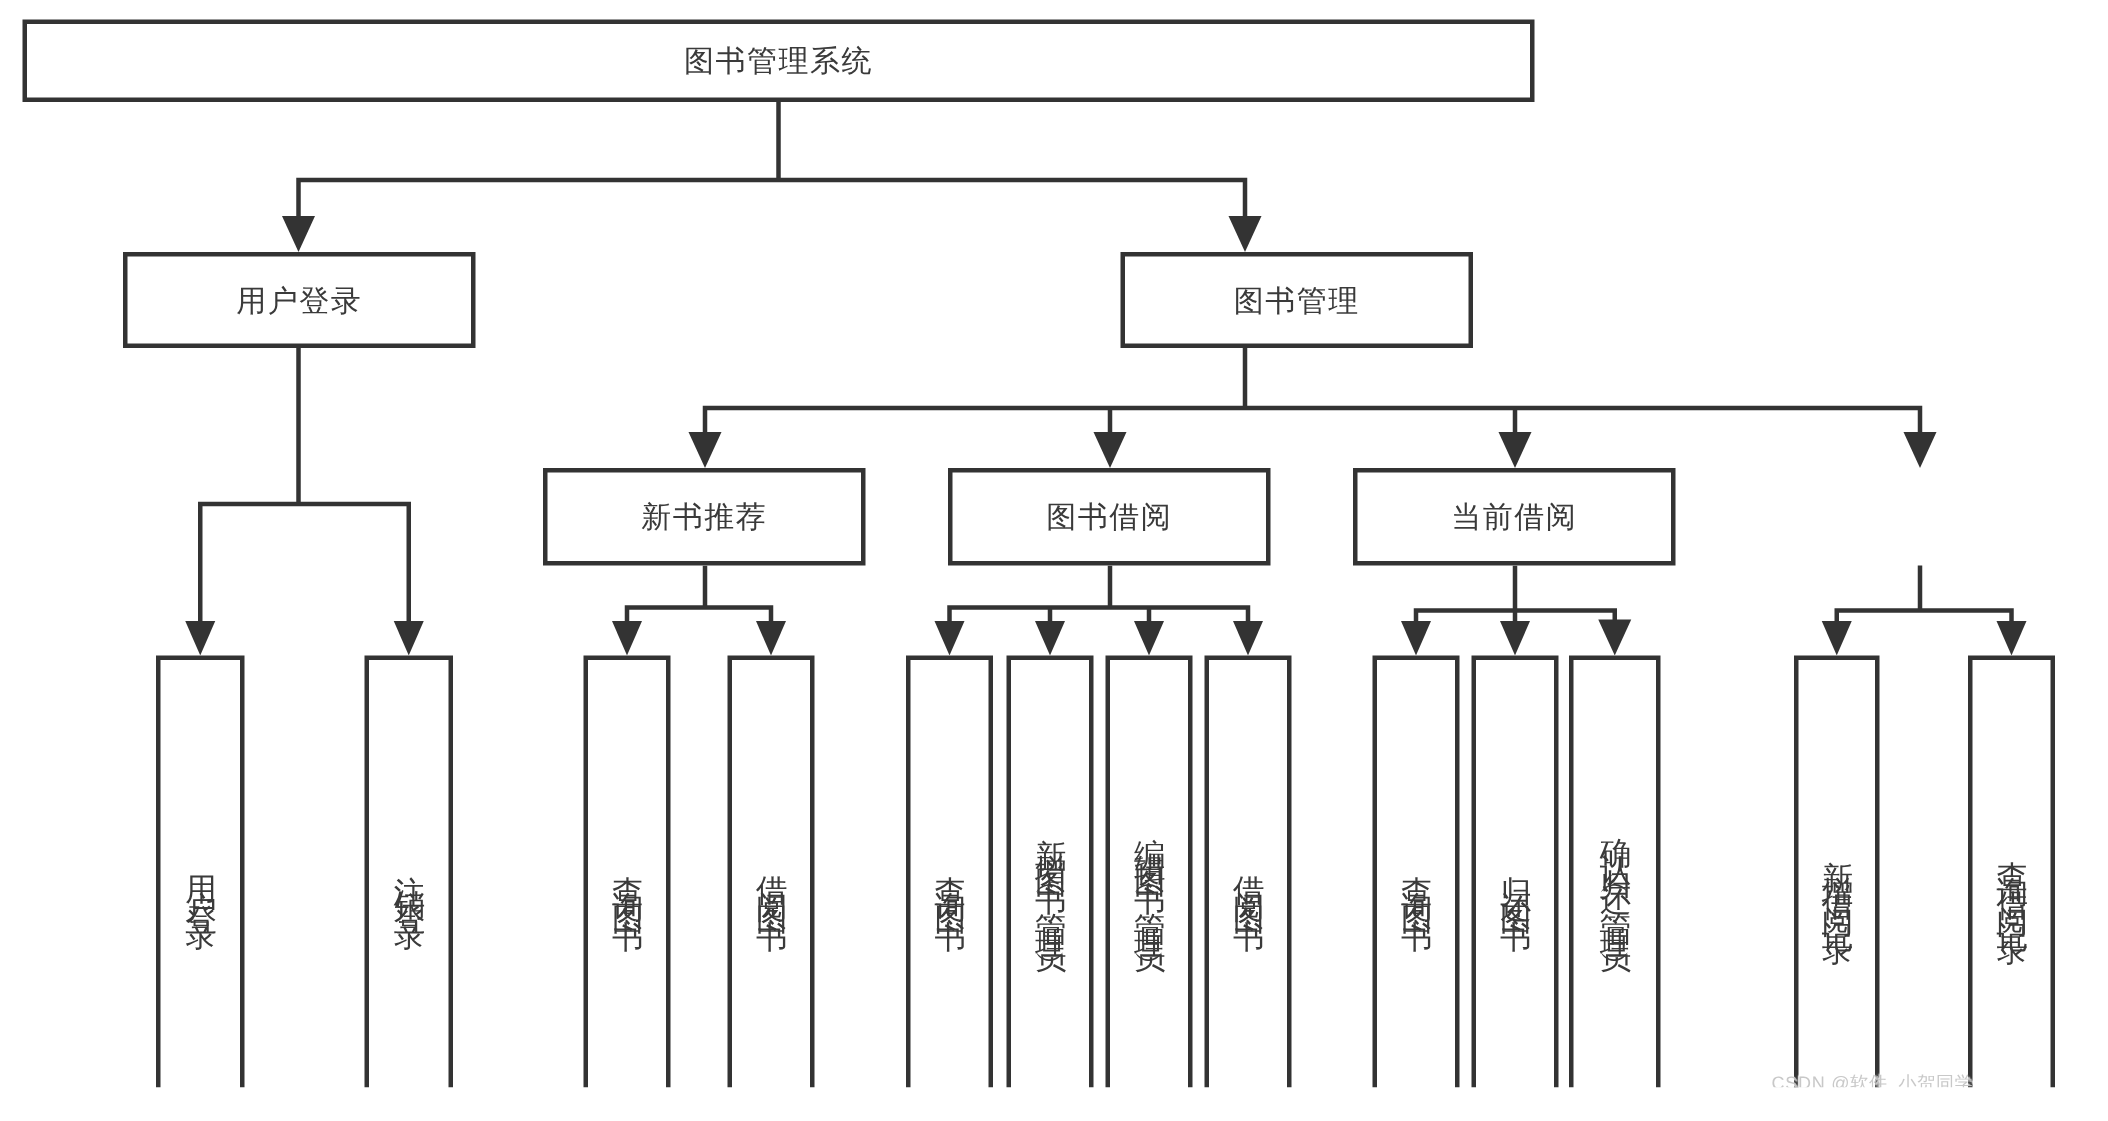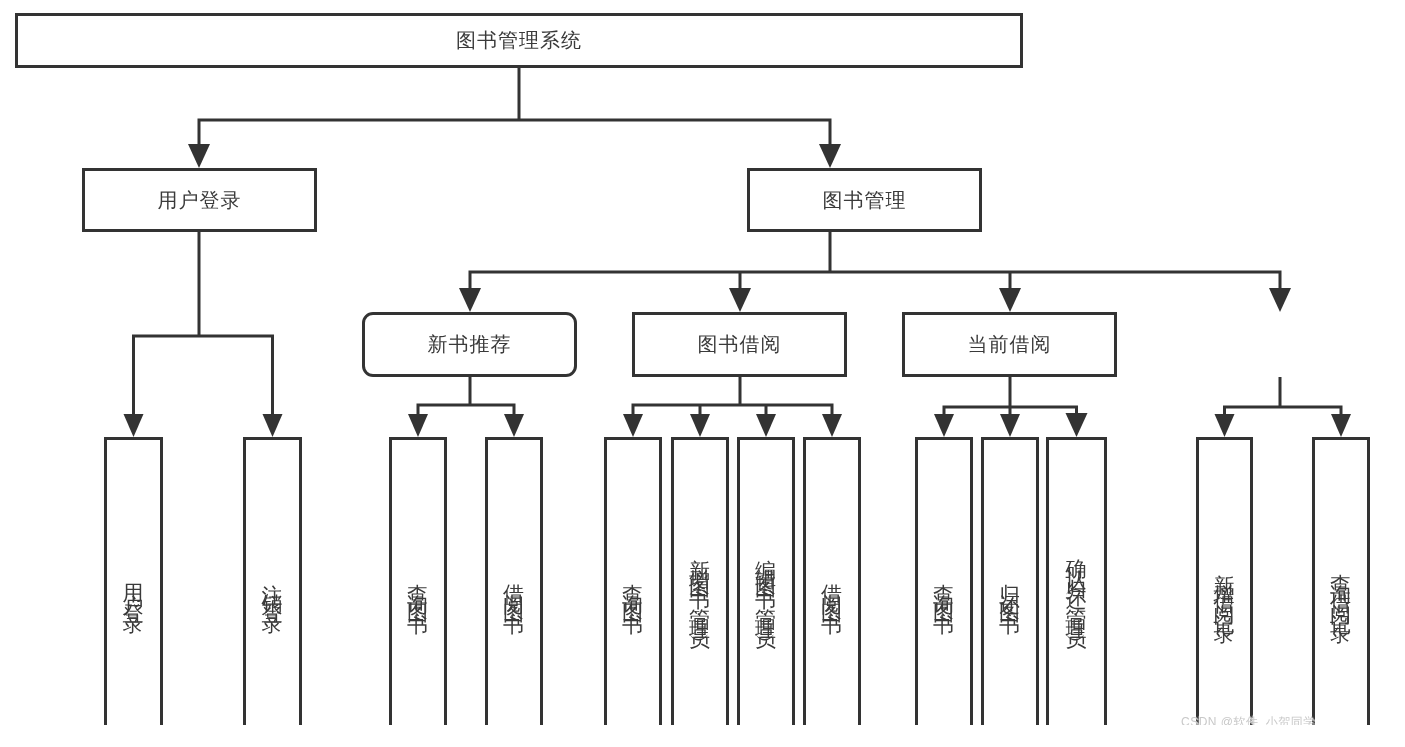--- a/index.html
+++ b/index.html
@@ -113,21 +113,21 @@
       <polygon points="1214.5,414 1234.5,414 1224.5,437"></polygon>
       <polygon points="1331,414 1351,414 1341,437"></polygon>
     </g>
   </svg>
 
   <div class="node h" style="left:15px; top:13px; width:1008px; height:55px;">图书管理系统</div>
 
   <div class="node h" style="left:82px; top:168px; width:235px; height:64px;">用户登录</div>
   <div class="node h" style="left:712px; top:168px; width:235px; height:64px;margin-left:35px;">图书管理</div>
 
-  <div class="node h" style="left:362px; top:312px; width:215px; height:65px;border-radius:11px;">新书推荐</div>
+  <div class="node h" style="left:362px; top:312px; width:215px; height:65px;">新书推荐</div>
   <div class="node h" style="left:902px; top:312px; width:215px; height:65px;">当前借阅</div>
   <div class="node h" style="left:632px; top:312px; width:215px; height:65px;">图书借阅</div>
 
   <div class="node v" style="left:104px; top:437px; width:59px; height:300px;">
     <span class="vtext">用户登录</span>
   </div>
   <div class="node v" style="left:243px; top:437px; width:59px; height:300px;">
     <span class="vtext">注销登录</span>
   </div>
 

